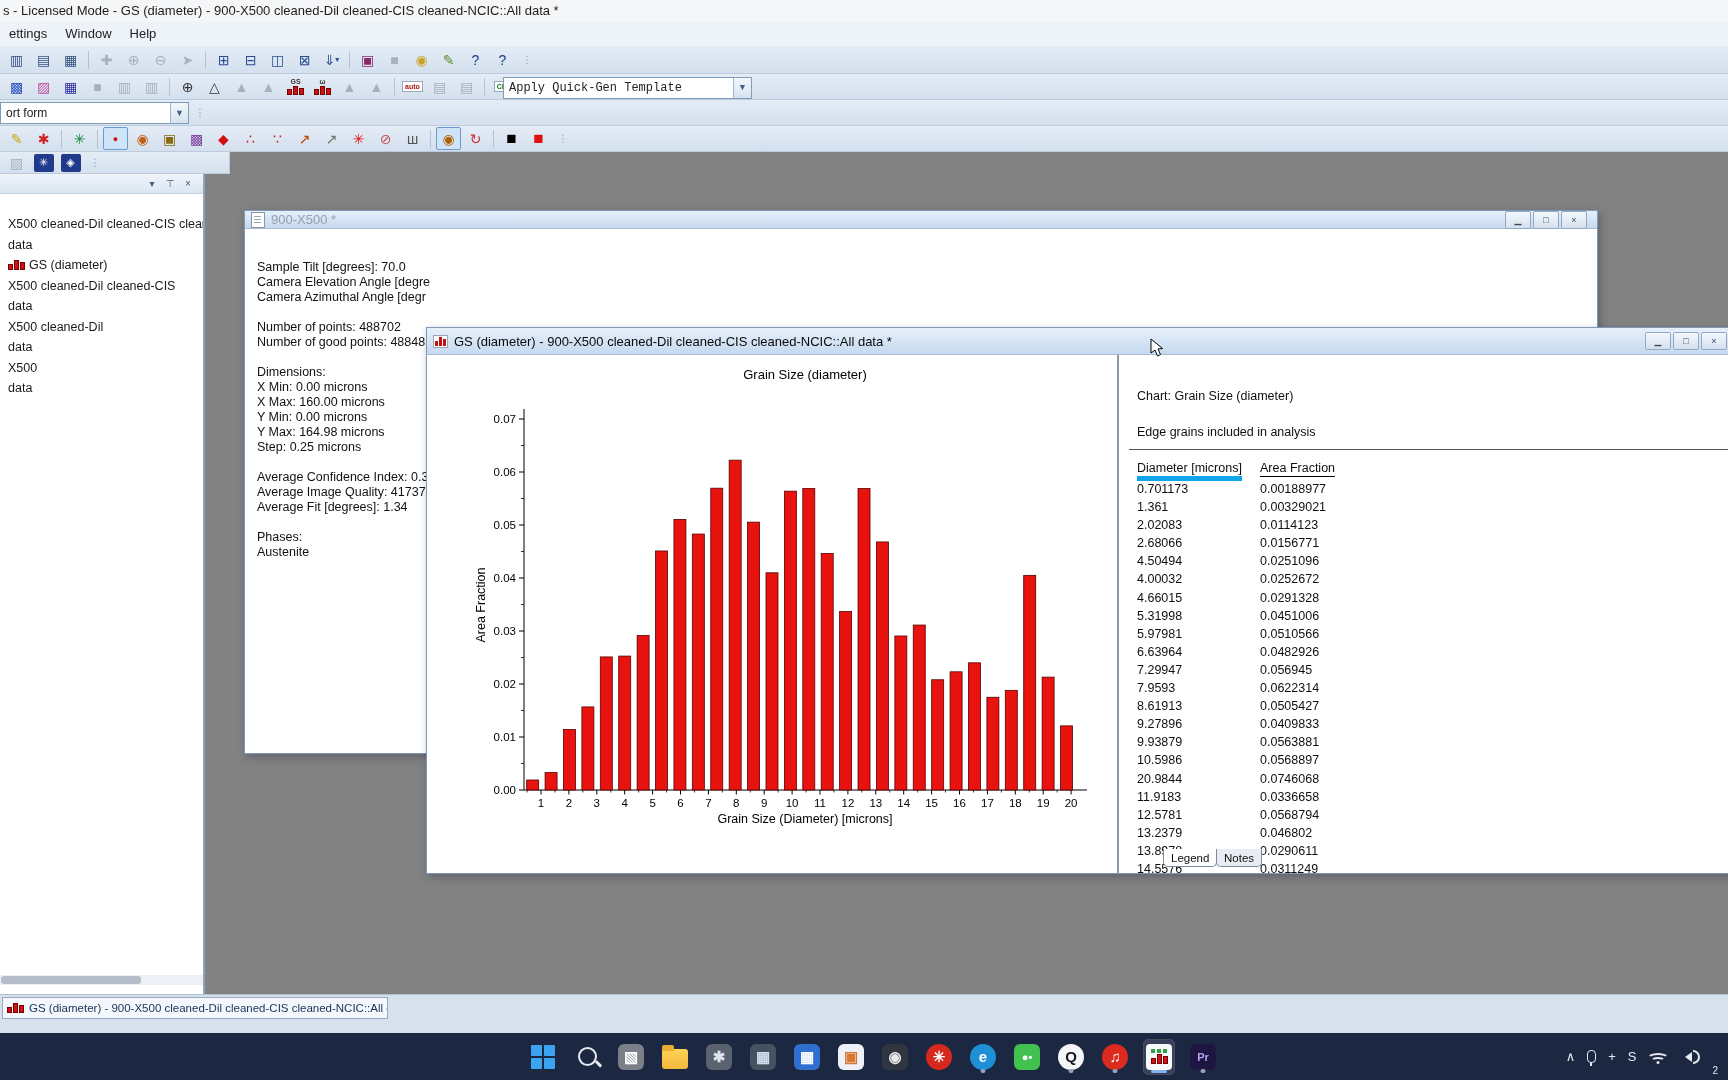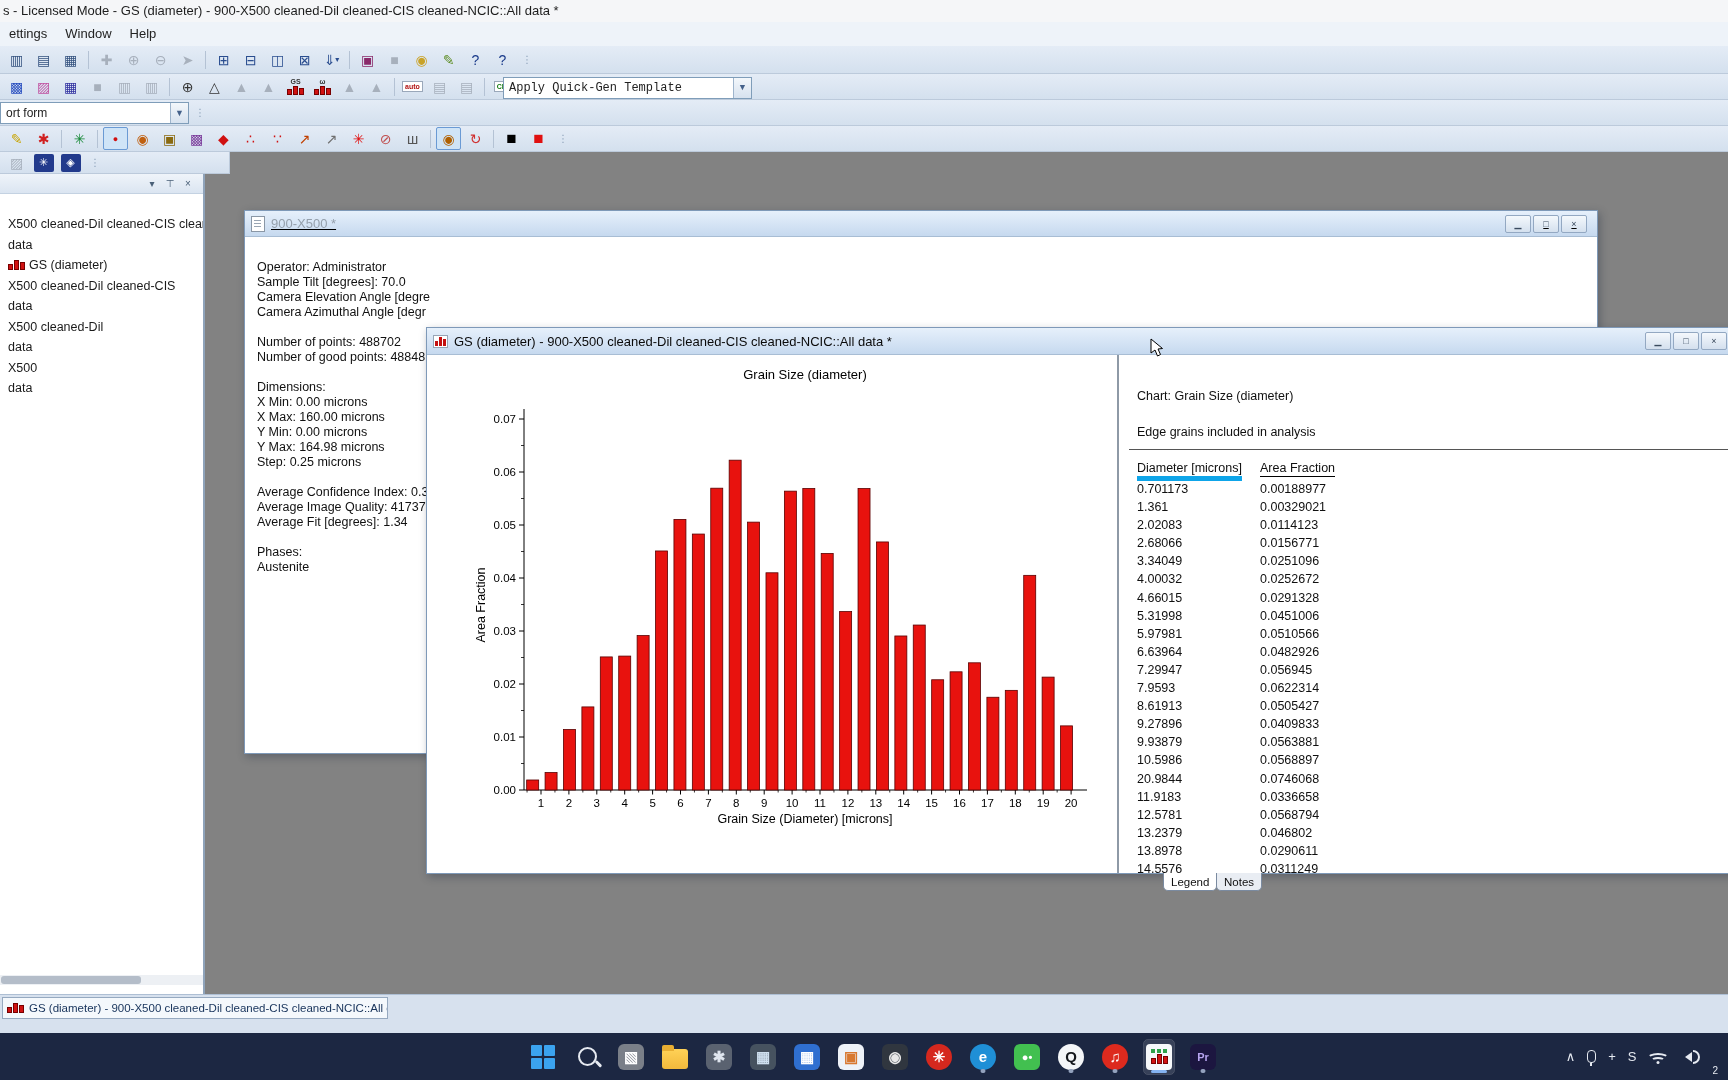--- a/index.html
+++ b/index.html
@@ -52,21 +52,21 @@
     background:linear-gradient(#e6f0fb,#c6d9ef);border-bottom:1px solid #a8bdd4;box-sizing:border-box;}
   .win-title .wt-text{font-size:13px;white-space:nowrap;overflow:hidden;flex:1;}
   .win-btns{display:flex;gap:2px;margin-right:10px;}
   .win-btn{width:24px;height:16px;background:linear-gradient(#f4f8fc,#d4e0ee);border:1px solid #93a8c2;
     font-size:9px;color:#3a4a5e;display:flex;align-items:center;justify-content:center;border-radius:2px;}
   .doc-icon{width:12px;height:14px;background:#fff;border:1px solid #8a97a6;margin:0 6px 0 6px;position:relative;}
   .doc-icon:before{content:"";position:absolute;left:2px;top:3px;width:7px;height:1px;background:#9aa6b4;
     box-shadow:0 3px 0 #9aa6b4,0 6px 0 #9aa6b4;}
   
   #info-win{left:244px;top:210px;width:1352px;height:542px;z-index:20;}
-  #info-win .win-title{height:26px;text-decoration:underline;}
+  #info-win .win-title{height:18px;}
   #info-win .wt-text{color:#95a0ac;}
   #info-lines{position:absolute;left:12px;top:34px;width:1320px;}
   .iline{height:15px;font-size:12.5px;color:#111;white-space:pre;}
   
   #chart-win{left:426px;top:327px;width:1310px;height:545px;z-index:30;}
   #chart-win .win-title{height:27px;}
   #chart-win .wt-text{color:#0a0a0a;}
   .chart-mini{width:15px;height:13px;background:#fff;border:1px solid #97a5b6;margin:0 6px;
     display:flex;align-items:flex-end;justify-content:center;gap:1px;padding:1px;box-sizing:border-box;}
   .chart-mini b{width:3px;background:#c41010;display:block;}
@@ -75,21 +75,21 @@
   #right-panel{position:absolute;left:692px;top:27px;width:616px;height:518px;background:#fff;font-size:12.5px;color:#101010;}
   #rp-chart-label{position:absolute;left:18px;top:34px;}
   #rp-note{position:absolute;left:18px;top:70px;}
   #rp-hr{position:absolute;left:10px;top:94px;width:600px;border-top:1px solid #555;}
   #rp-col1{position:absolute;left:18px;top:106px;border-bottom:5px solid #0ea5e9;padding-bottom:1px;}
   #rp-col2{position:absolute;left:141px;top:106px;border-bottom:1px solid #000;padding-bottom:1px;}
   #grain-rows{position:absolute;left:0;top:127px;width:100%;}
   .trow{position:relative;height:18.1px;}
   .trow .c1{position:absolute;left:18px;} .trow .c2{position:absolute;left:141px;}
   .rp-tab{position:absolute;top:494px;height:17px;border:1px solid #7a8aa0;border-top:none;
-    border-radius:0 0 5px 5px;font-size:11.5px;display:flex;align-items:center;justify-content:center;padding:0 7px;margin-top:24px;}
+    border-radius:0 0 5px 5px;font-size:11.5px;display:flex;align-items:center;justify-content:center;padding:0 7px;}
   #tab-legend{left:44px;background:#fff;}
   #tab-notes{left:97px;background:#e9edf3;}
   
   #statusbar{left:0;top:994px;width:1728px;height:39px;background:#d7e1ee;border-top:1px solid #aebfd4;}
   #status-tab{position:absolute;left:2px;top:2px;width:384px;height:20px;background:#f4f8fc;border:1px solid #96a9c0;
     display:flex;align-items:center;font-size:11.5px;color:#16325a;white-space:nowrap;overflow:hidden;}
   #status-tab .minibars{margin:0 5px 0 4px;}
   
   #taskbar{left:0;top:1033px;width:1728px;height:47px;background:#1c2742;display:flex;align-items:center;}
   #tb-center{position:absolute;left:528px;top:0;height:47px;display:flex;align-items:center;gap:14px;}
@@ -300,21 +300,20 @@
     <span class="doc-icon"></span>
     <span class="wt-text">900-X500 *</span>
     <span class="win-btns" id="info-btns">
         <span class="win-btn">▁</span>
         <span class="win-btn">□</span>
         <span class="win-btn">×</span>
       </span>
   </div>
   <div id="info-lines">
       <div class="iline"></div>
-      <div class="iline">Operator: Administrator</div>
       <div class="iline">Sample Tilt [degrees]: 70.0</div>
       <div class="iline">Camera Elevation Angle [degre</div>
       <div class="iline">Camera Azimuthal Angle [degr</div>
       <div class="iline"></div>
       <div class="iline">Number of points: 488702</div>
       <div class="iline">Number of good points: 48848</div>
       <div class="iline"></div>
       <div class="iline">Dimensions:</div>
       <div class="iline">X Min: 0.00 microns</div>
       <div class="iline">X Max: 160.00 microns</div>
@@ -483,21 +482,21 @@
         </div>
         <div class="trow">
           <span class="c1">2.02083</span>
           <span class="c2">0.0114123</span>
         </div>
         <div class="trow">
           <span class="c1">2.68066</span>
           <span class="c2">0.0156771</span>
         </div>
         <div class="trow">
-          <span class="c1">3.34049</span>
+          <span class="c1">4.50494</span>
           <span class="c2">0.0251096</span>
         </div>
         <div class="trow">
           <span class="c1">4.00032</span>
           <span class="c2">0.0252672</span>
         </div>
         <div class="trow">
           <span class="c1">4.66015</span>
           <span class="c2">0.0291328</span>
         </div>

